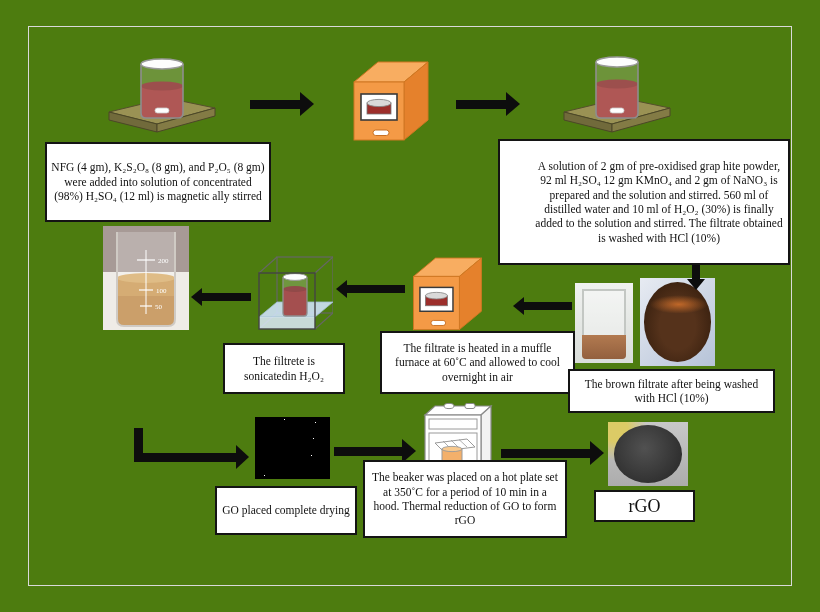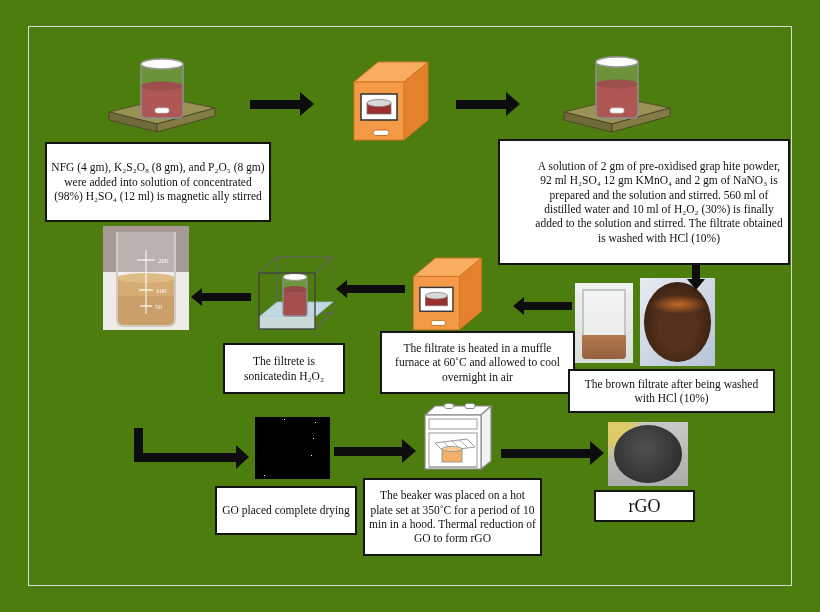--- a/index.html
+++ b/index.html
@@ -18,21 +18,21 @@
     font-size:11.5px;line-height:1.26;padding:2px 4px;box-sizing:border-box;
   }
   .b1{left:45px;top:142px;width:226px;height:80px;}
   .b2{left:284px;top:146px;width:211px;height:77px;}
   .b3{left:498px;top:139px;width:292px;height:126px;padding-left:34px;}
   .b4{left:57px;top:333px;width:154px;height:96px;}
   .b5{left:223px;top:343px;width:122px;height:51px;}
   .b6{left:362px;top:331px;width:195px;height:63px;margin-left:18px;}
   .b7{left:568px;top:369px;width:207px;height:44px;}
   .b8{left:215px;top:486px;width:142px;height:49px;}
-  .b9{left:363px;top:478px;width:179px;height:78px;}
+  .b9{left:363px;top:460px;width:204px;height:78px;}
   .b10{left:594px;top:490px;width:101px;height:32px;font-size:18px;}
   
   .pic{position:absolute;}
   .stirrer1{left:103px;top:56px;width:118px;height:78px;}
   .stirrer2{left:558px;top:56px;width:118px;height:78px;}
   .furnace1{left:348px;top:56px;width:85px;height:86px;}
   .furnace2{left:408px;top:252px;width:78px;height:80px;}
   .sonicator{left:255px;top:255px;width:78px;height:76px;}
   .hotplate{left:419px;top:401px;width:78px;height:74px;}
   .photo{position:absolute;overflow:hidden;}

